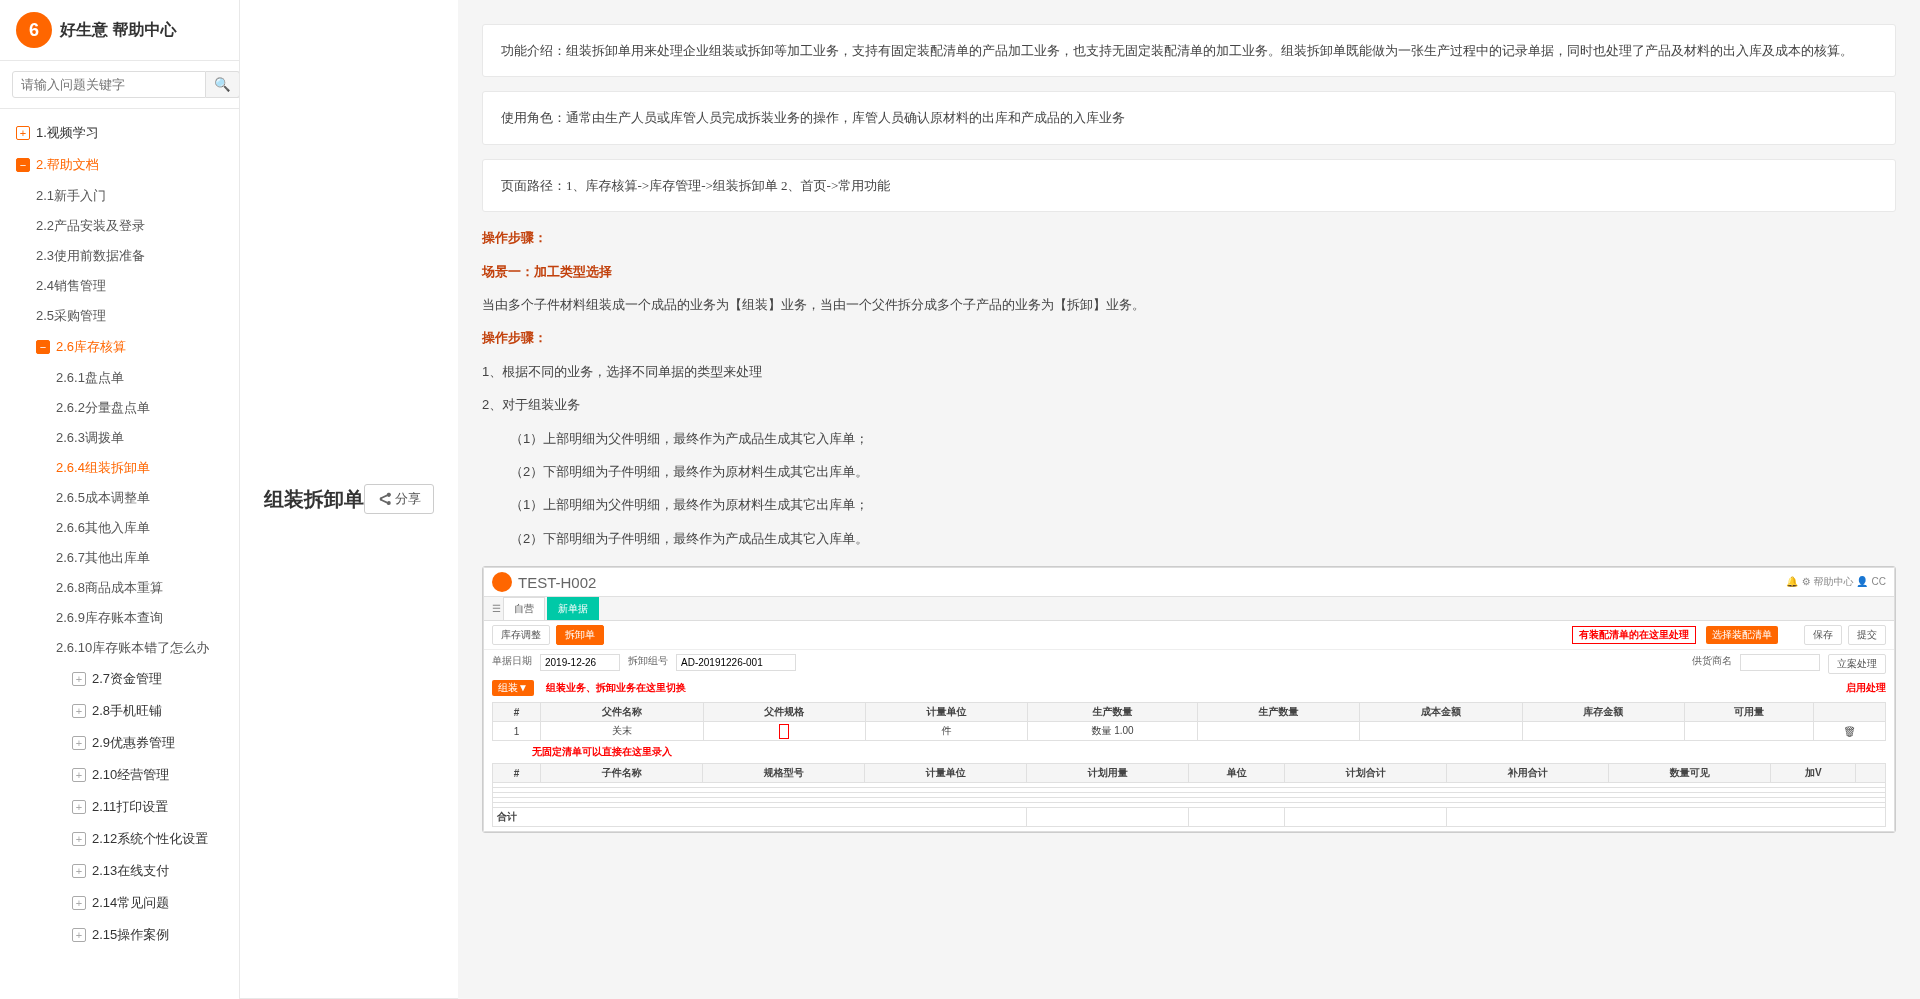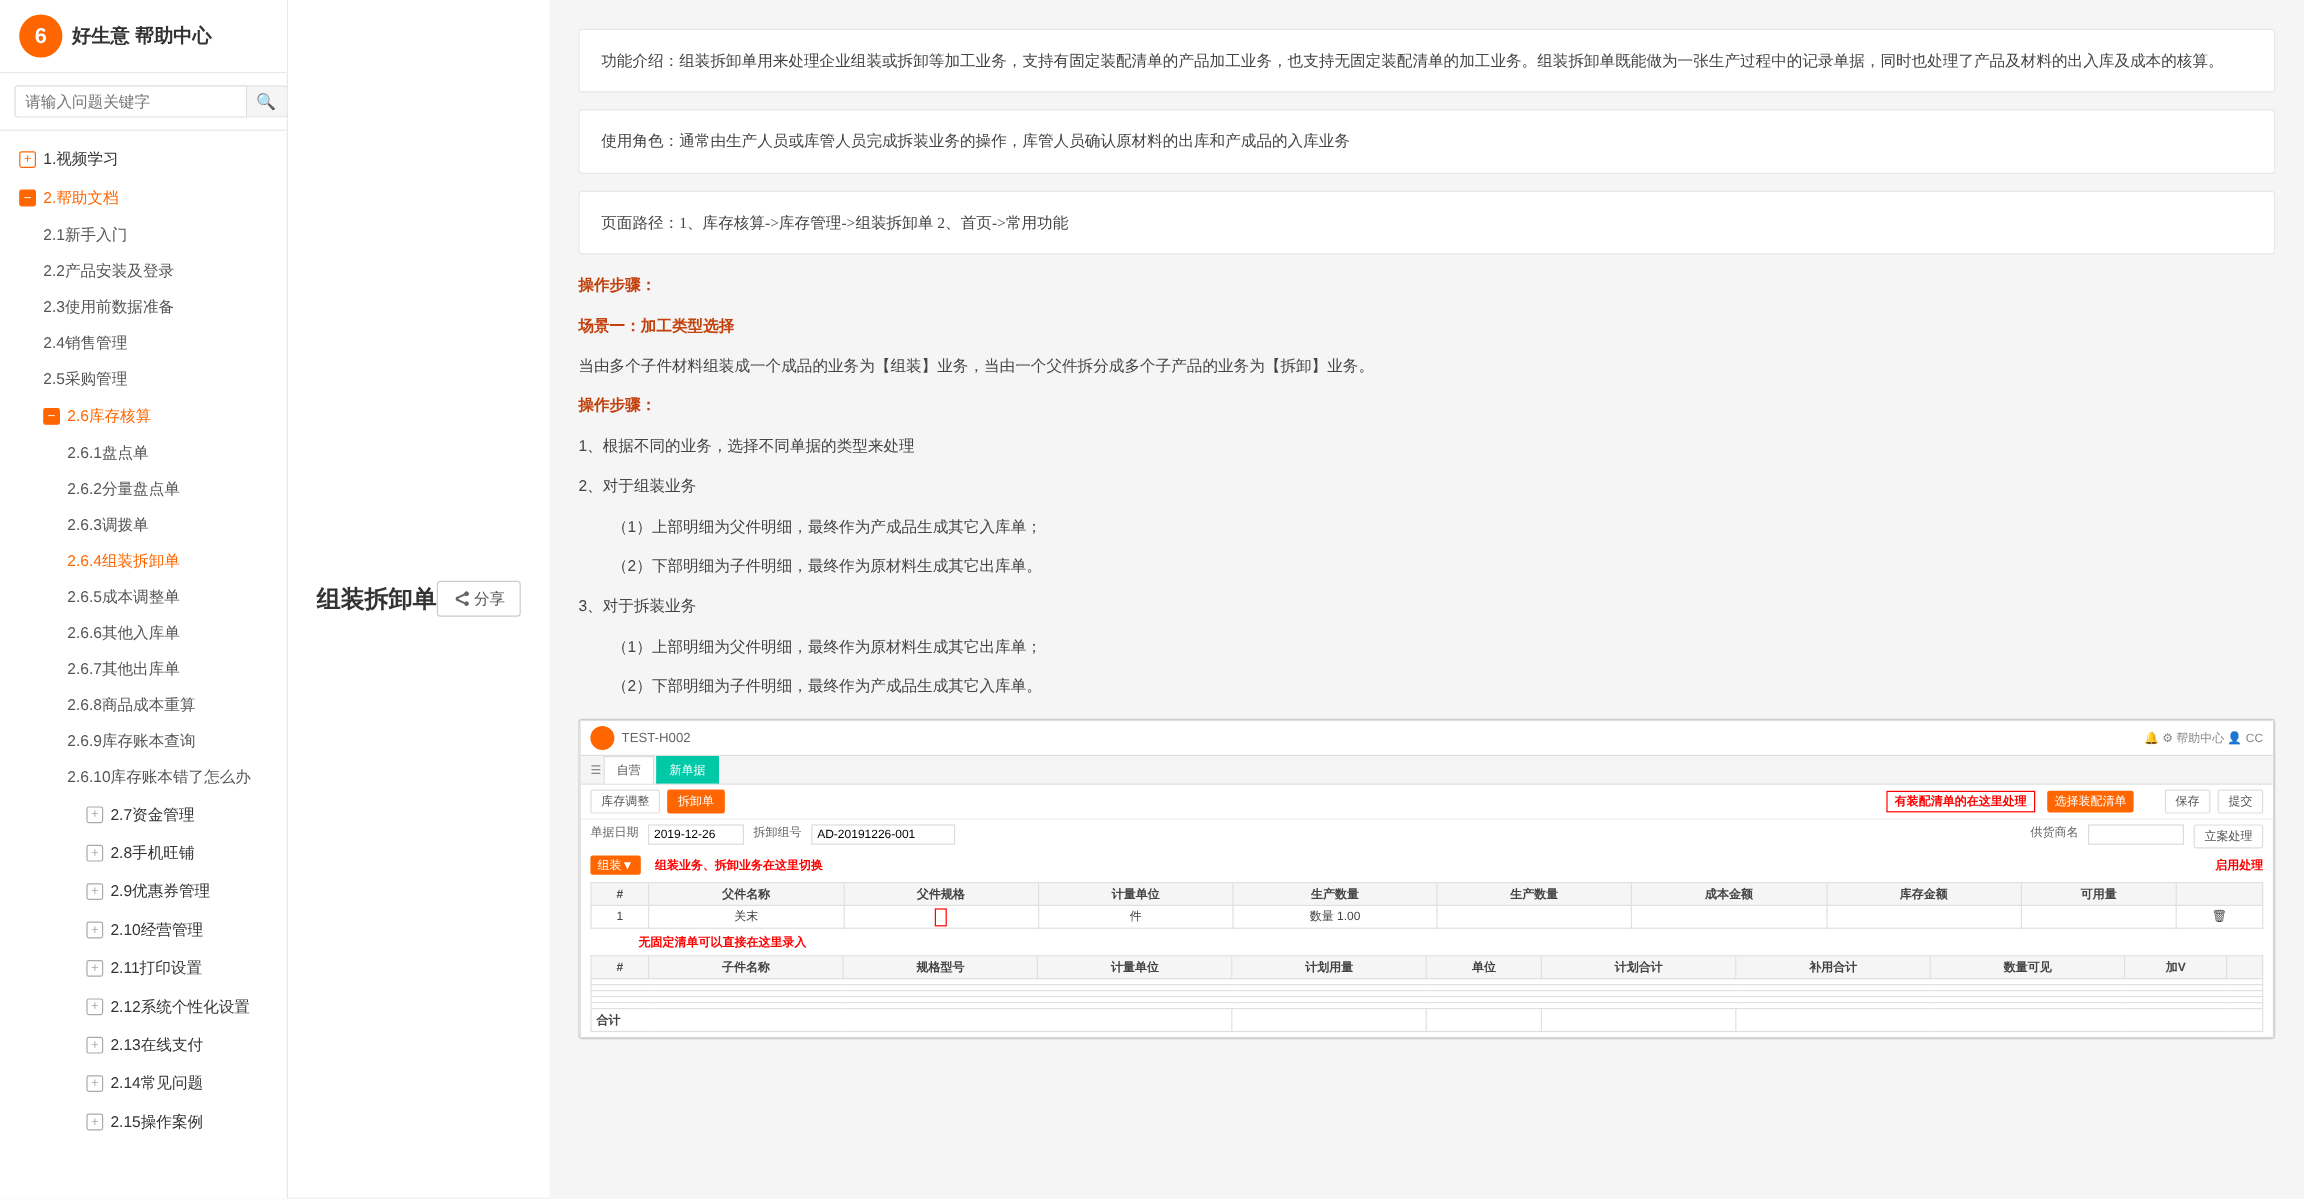--- a/index.html
+++ b/index.html
@@ -200,21 +200,21 @@
       width: 100%;
     }
     .mock-topbar {
       background: #fff;
       border-bottom: 1px solid #e0e0e0;
       padding: 4px 8px;
       display: flex; align-items: center; gap: 6px;
       font-size: 11px;
     }
     .mock-logo { width: 20px; height: 20px; background: #f60; border-radius: 50%; display:inline-block; }
-    .mock-brand { font-size: 11px; color: #666; }
+    .mock-brand { font-size: 15px; color: #666; }
     .mock-tab-bar {
       background: #f5f5f5;
       border-bottom: 1px solid #ddd;
       padding: 0 8px;
       display: flex; align-items: center; gap: 2px;
       font-size: 11px;
     }
     .mock-tab {
       padding: 4px 10px;
       background: #fff;
@@ -384,21 +384,20 @@
       <b>场景一：加工类型选择</b>
     </div>
     <div class="content-text">当由多个子件材料组装成一个成品的业务为【组装】业务，当由一个父件拆分成多个子产品的业务为【拆卸】业务。</div>
     <div class="content-text">
       <b>操作步骤：</b>
     </div>
     <div class="content-text">1、根据不同的业务，选择不同单据的类型来处理</div>
     <div class="content-text">2、对于组装业务</div>
     <div class="content-text sub-step">（1）上部明细为父件明细，最终作为产成品生成其它入库单；</div>
     <div class="content-text sub-step">（2）下部明细为子件明细，最终作为原材料生成其它出库单。</div>
-    <div class="content-text">3、对于拆装业务</div>
     <div class="content-text sub-step">（1）上部明细为父件明细，最终作为原材料生成其它出库单；</div>
     <div class="content-text sub-step">（2）下部明细为子件明细，最终作为产成品生成其它入库单。</div>
 
     <div class="screenshot-container">
       <div class="mock-app">
 
         <div class="mock-topbar">
           <span class="mock-logo"></span>
           <span class="mock-brand">TEST-H002</span>
           <span style="flex:1;"></span>

